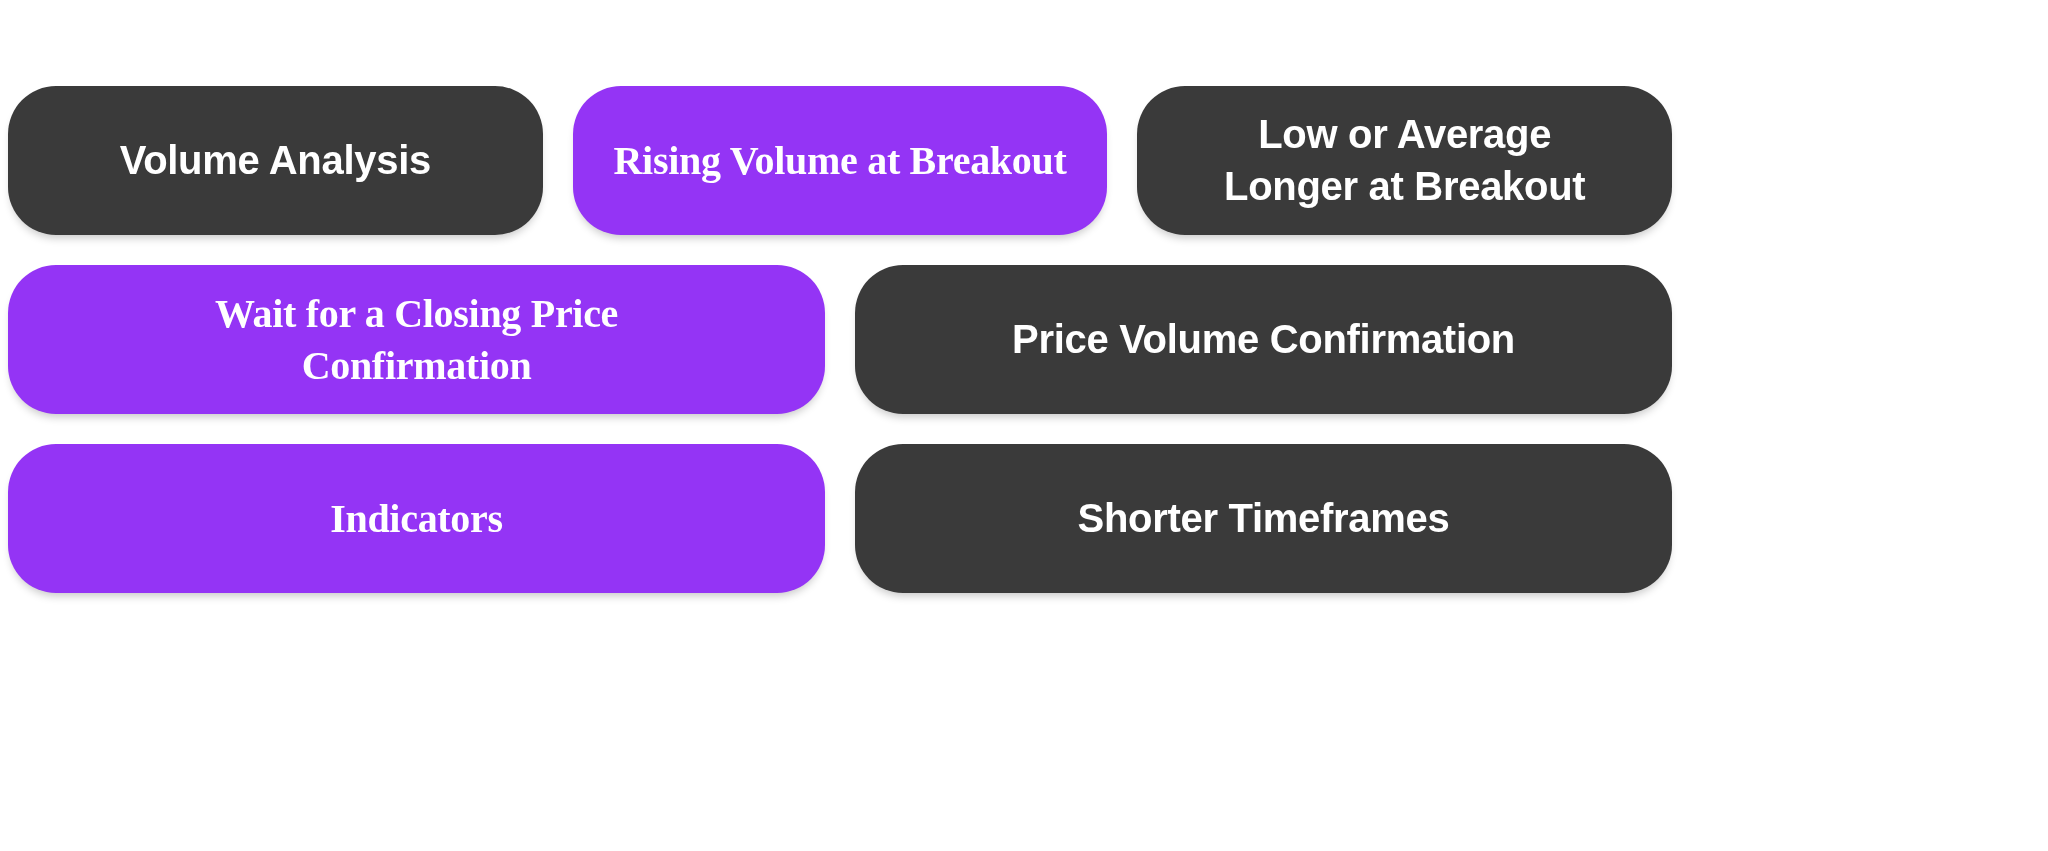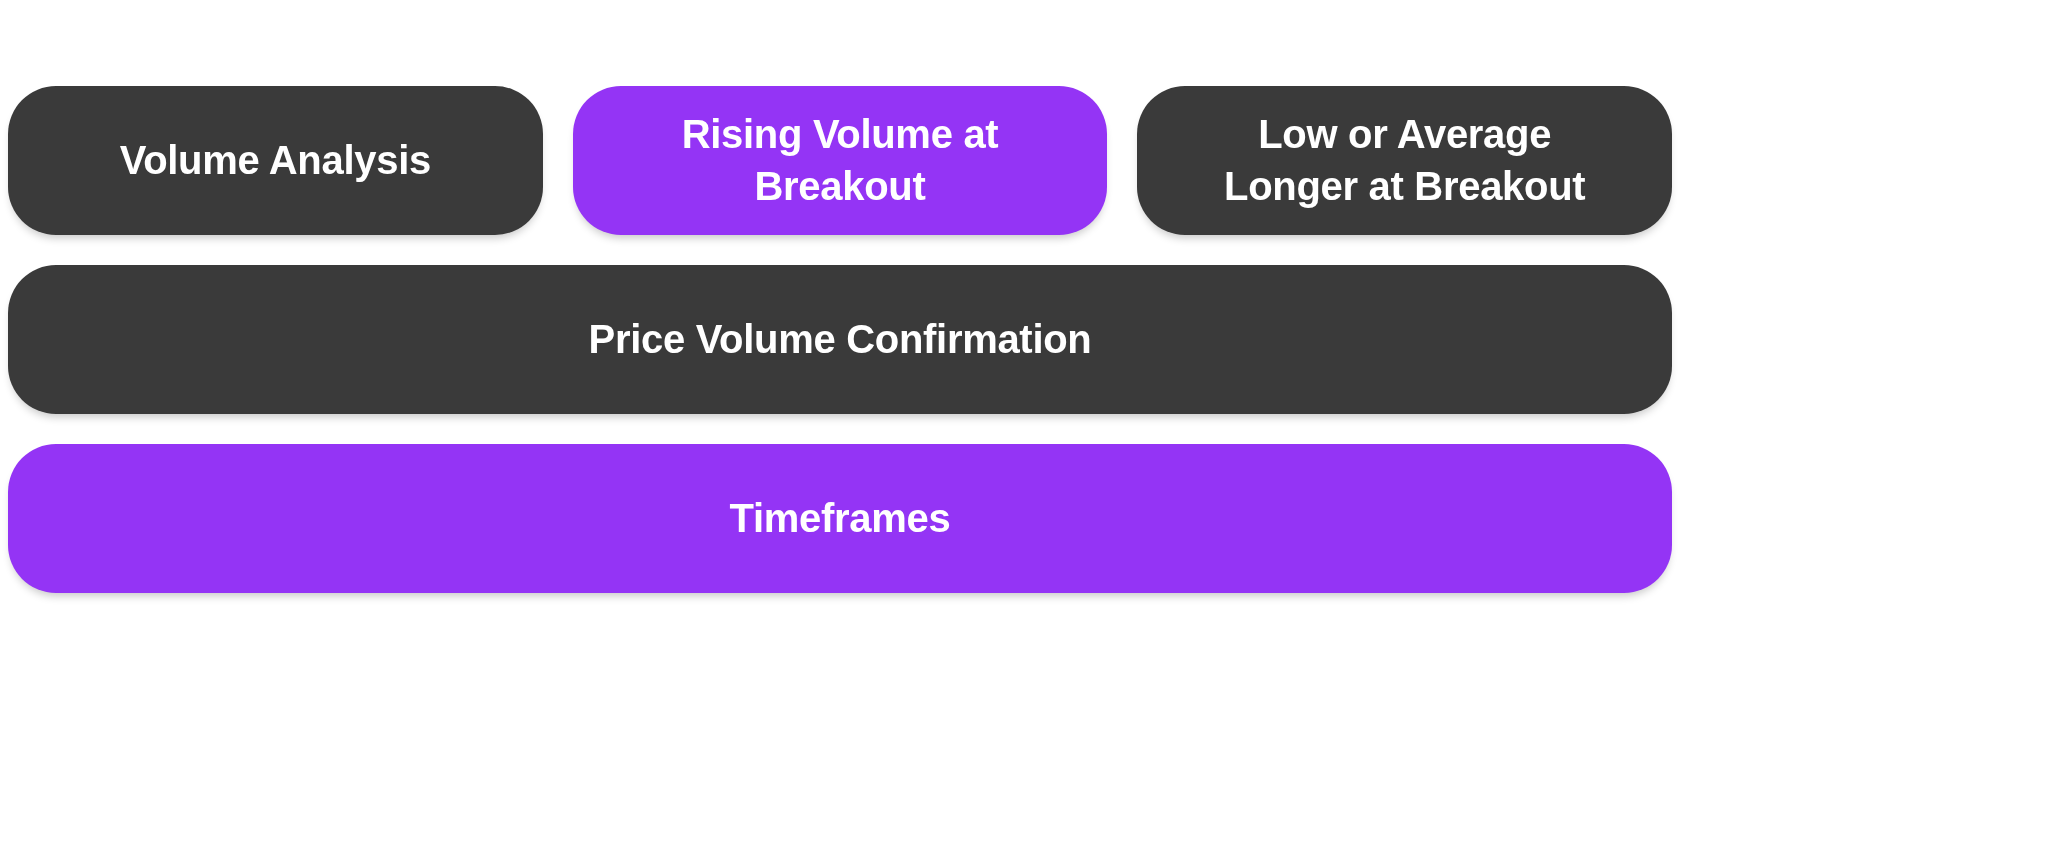--- a/index.html
+++ b/index.html
@@ -32,21 +32,21 @@
     flex: 1;
     height: 149px;
     border-radius: 48px;
     display: flex;
     align-items: center;
     justify-content: center;
     text-align: center;
     box-shadow: 0 6px 9px -3px rgba(0, 0, 0, 0.22);
   }
   .pill.dark   { background: var(--node_dark, #3a3a3a); }
-  .pill.purple { background: var(--node_purple, #9434f5); }
+  .pill.purple { background: var(--node_purple, #9434f5); font-family: Liberation Serif, serif; }
   .pill .label {
     color: var(--node_text, #ffffff);
     font-size: 40px;
     font-weight: 700;
     line-height: 1.28;
     letter-spacing: -0.3px;
     white-space: pre-line;
     padding: 0 30px;
   }
 </style>
@@ -63,26 +63,33 @@
       <div class="pill purple">
         <span class="label">Rising Volume at Breakout</span>
       </div>
       <div class="pill dark">
         <span class="label">Low or Average
 Longer at Breakout</span>
       </div>
     </div>
 
     <div class="row">
+      <div class="pill purple">
+        <span class="label">Wait for a Closing Price
+Confirmation</span>
+      </div>
       <div class="pill dark">
         <span class="label">Price Volume Confirmation</span>
       </div>
     </div>
 
     <div class="row">
       <div class="pill purple">
-        <span class="label">Timeframes</span>
+        <span class="label">Indicators</span>
+      </div>
+      <div class="pill dark">
+        <span class="label">Shorter Timeframes</span>
       </div>
     </div>
 
 
   </div>
 </div>
 
 </body></html>

